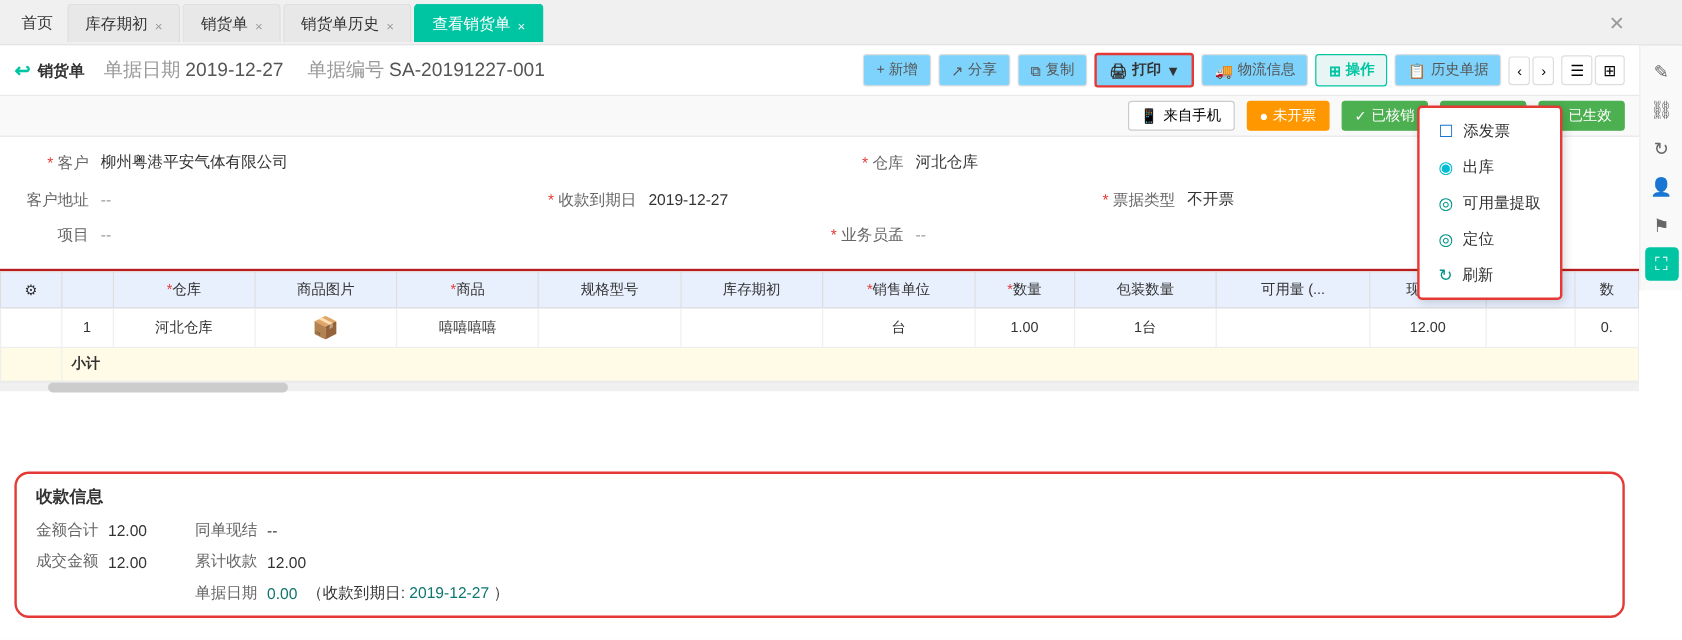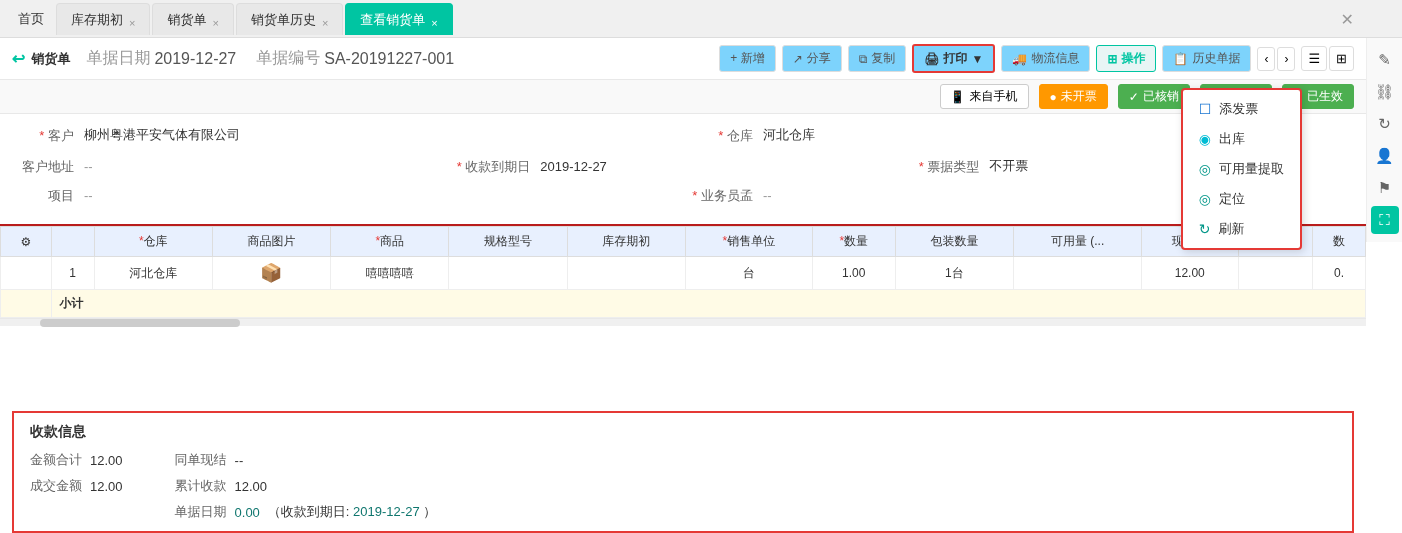--- a/index.html
+++ b/index.html
@@ -90,25 +90,25 @@
       background: #e8f0fe; border: 1px solid #ddd; padding: 6px 8px; text-align: center;
       font-weight: normal; color: #333; white-space: nowrap;
     }
     .data-table td {
       border: 1px solid #eee; padding: 5px 8px; text-align: center; color: #333;
     }
     .data-table tr.subtotal td { background: #fffbe6; font-weight: bold; }
 
     
     .bottom-section {
-      padding: 10px 16px; border: 2px solid #e53935; margin: 0 12px; border-radius: 0;
+      padding: 10px 16px; border: 2px solid #e53935; margin: 18px 12px; border-radius: 12px;
       background: #fff;
     }
     .bottom-title { font-weight: bold; font-size: 14px; margin-bottom: 10px; color: #333; }
-    .bottom-fields { display: flex; gap: 52px; }
+    .bottom-fields { display: flex; gap: 40px; }
     .bottom-col { display: flex; flex-direction: column; gap: 8px; }
     .bottom-field { display: flex; align-items: center; gap: 8px; font-size: 13px; }
     .bottom-label { color: #666; white-space: nowrap; }
     .bottom-value { color: #333; }
     .overdue-text { color: #0f766e; }
 
     
     .dropdown-menu {
       position: absolute; top: 88px; right: 100px; background: #fff;
       border: 2px solid #e53935; border-radius: 4px; padding: 4px 0;

